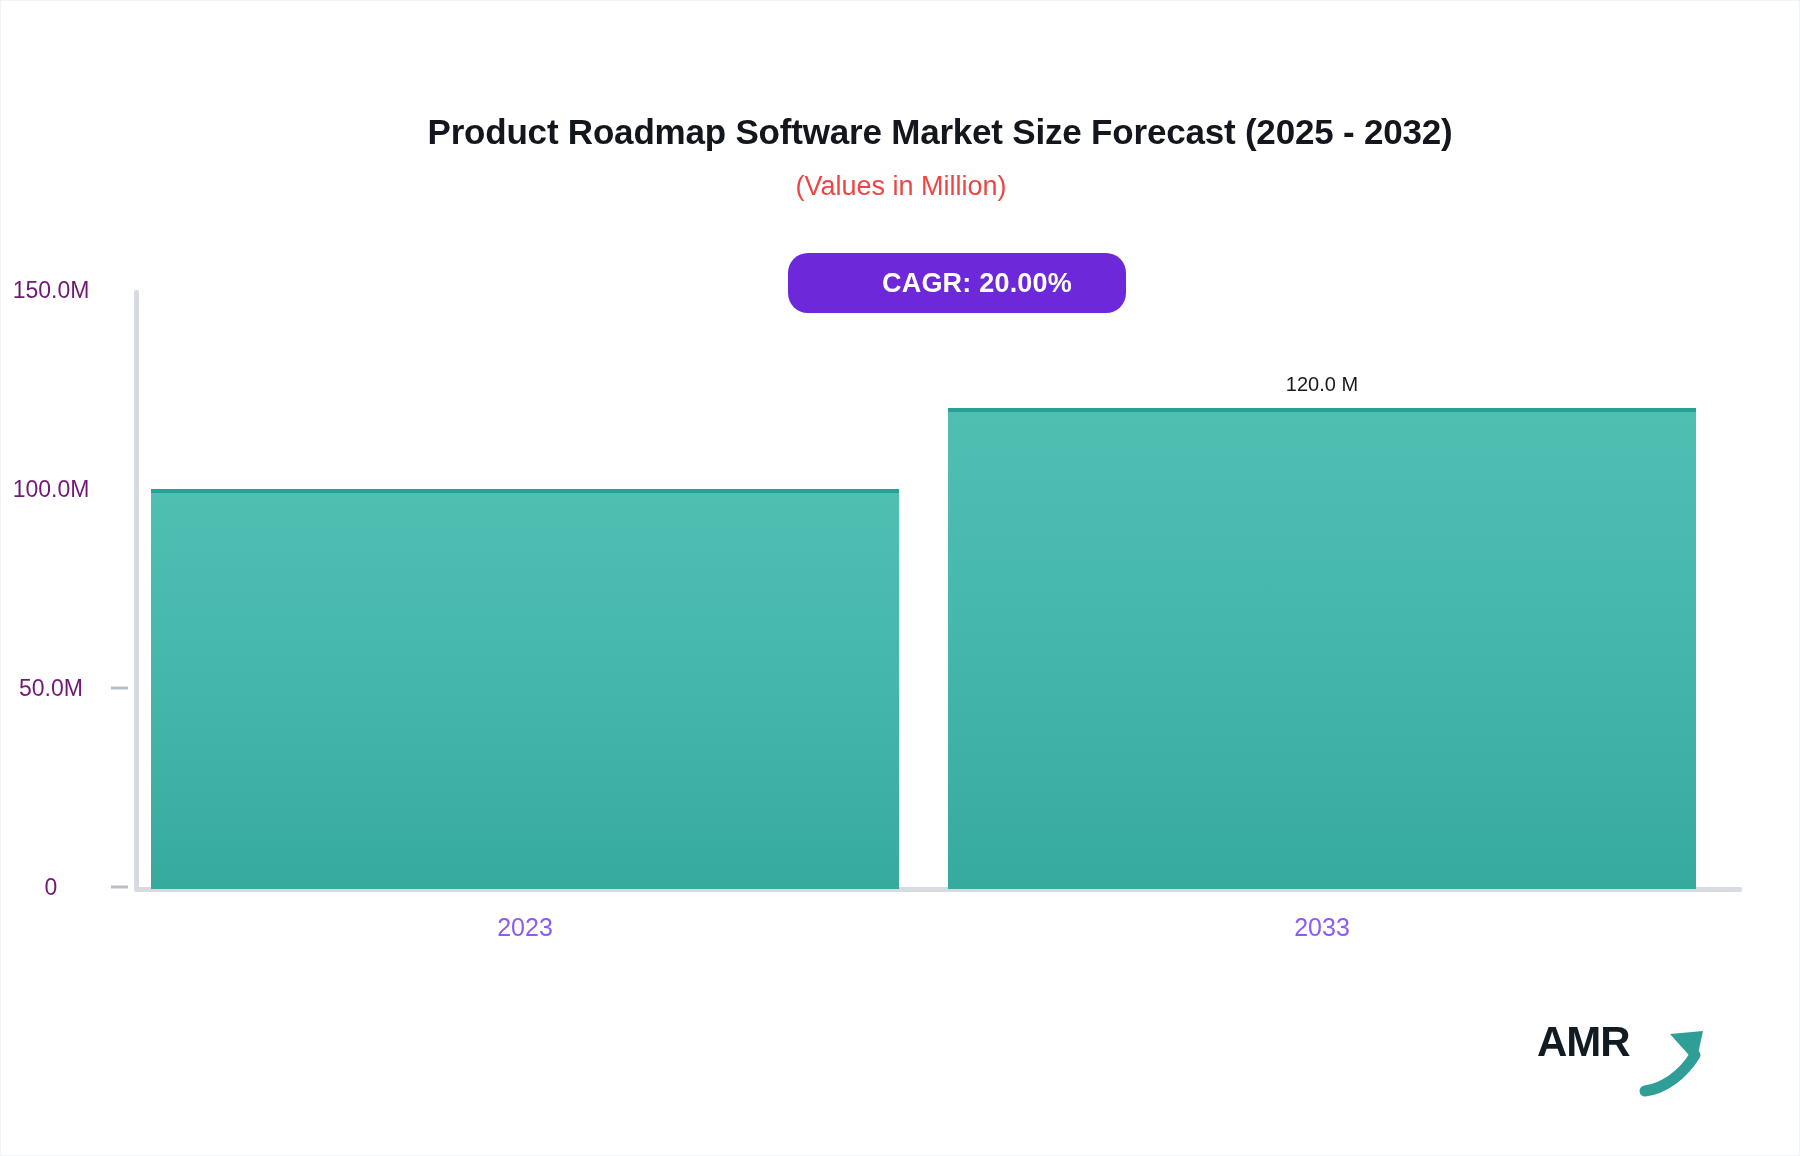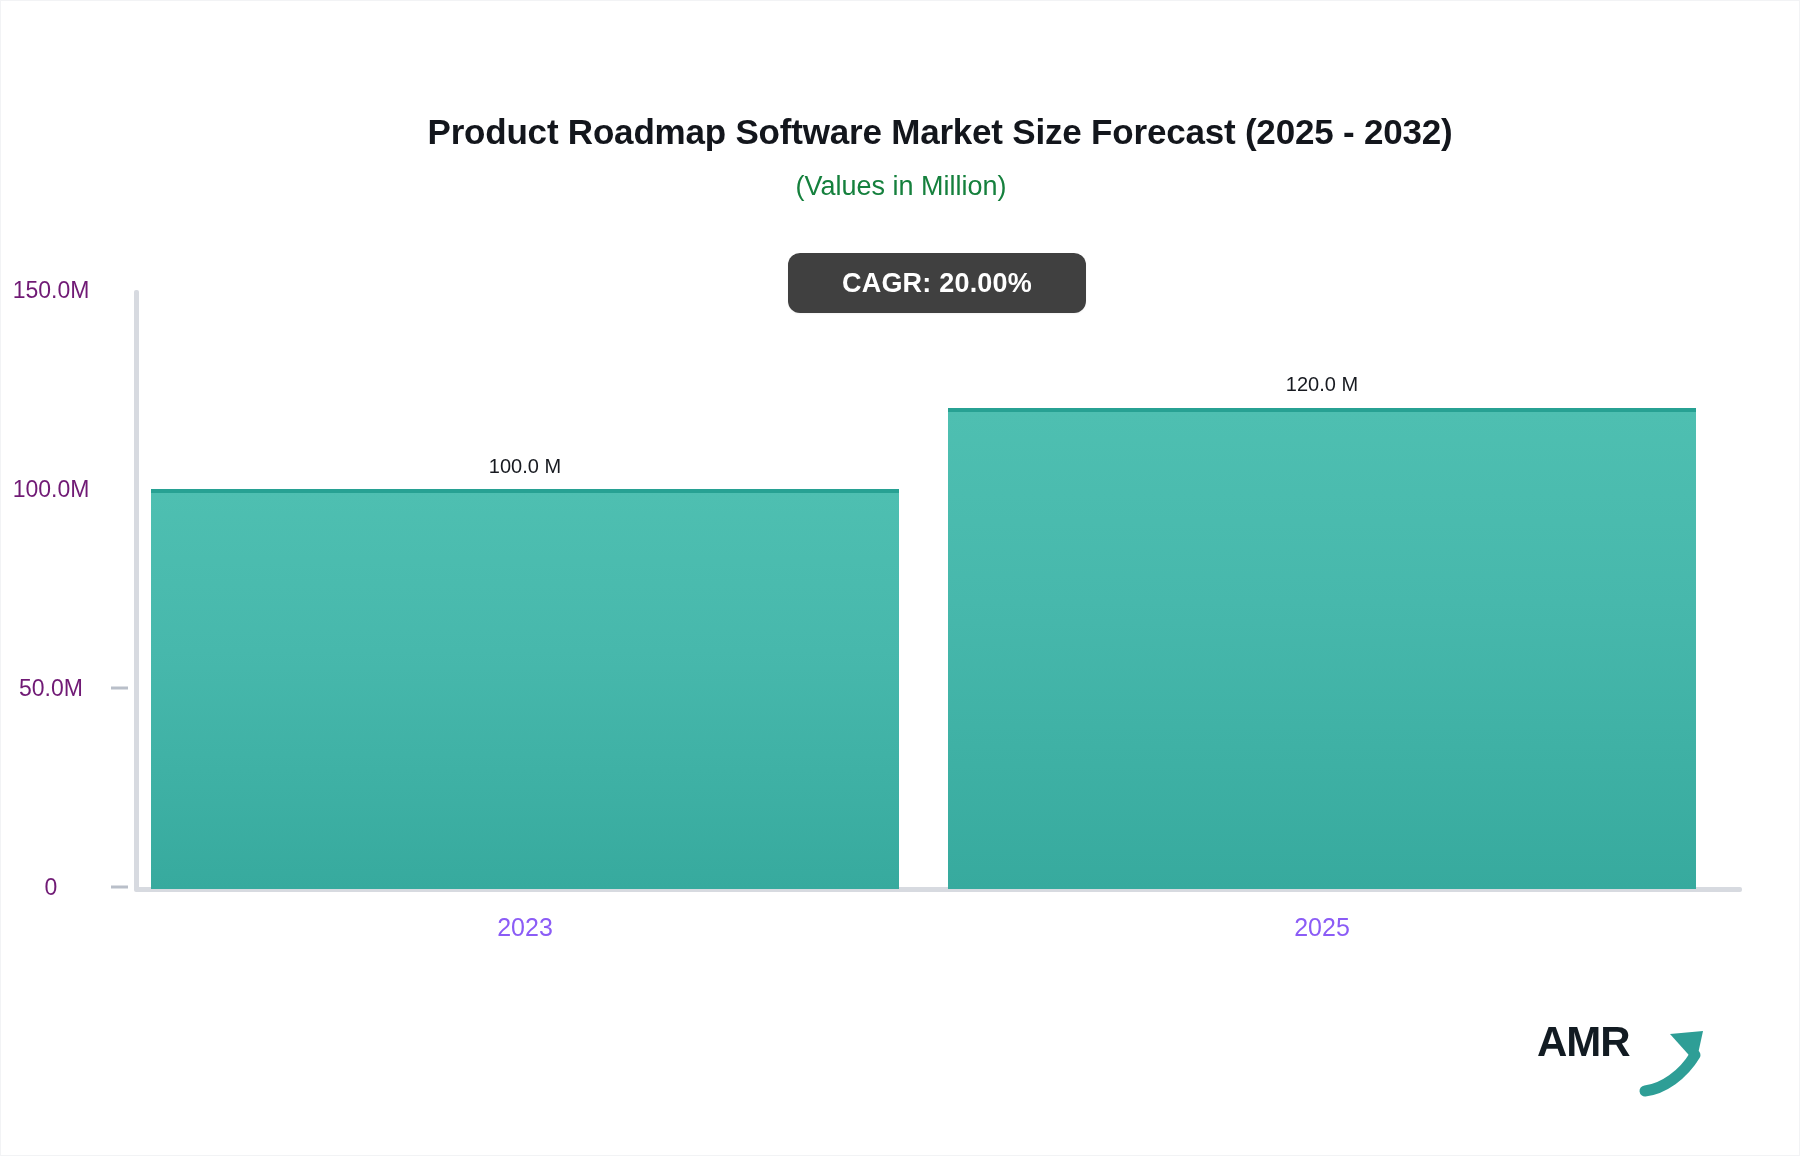--- a/index.html
+++ b/index.html
@@ -35,37 +35,38 @@
     padding-left: 39px;
   }
   .chart-subtitle {
     position: absolute;
     left: 0;
     top: 172px;
     width: 1800px;
     text-align: center;
     font-size: 27px;
     font-weight: normal;
-    color: #15803d;
+    color: #ef4444;
     line-height: 1;
   }
 
   
   .cagr-badge {
     position: absolute;
     left: 787px;
     top: 252px;
     width: 298px;
     height: 60px;
-    background: #404040;
-    border-radius: 12px;
+    background: #6d28d9;
+    border-radius: 20px;
     display: flex;
     align-items: center;
     justify-content: center;
     box-shadow: 0 1px 2px rgba(0,0,0,0.05);
+    padding-left: 40px;
   }
   .cagr-badge span {
     color: #ffffff;
     font-size: 27px;
     font-weight: bold;
     letter-spacing: 0.2px;
   }
 
   
   .plot {
@@ -185,26 +186,25 @@
     <div class="ytick-wrap" style="top:687px;">
       <div class="ytick-label">50.0M</div>
       <div class="ytick-dash"></div>
     </div>
     <div class="ytick-wrap" style="top:886px;">
       <div class="ytick-label">0</div>
       <div class="ytick-dash"></div>
     </div>
 
     <div class="bar" style="left:150px; width:748px; height:400px;"></div>
-    <div class="bar-label" style="left:150px; width:748px; top:455px;">100.0 M</div>
     <div class="xtick-label" style="left:150px; width:748px;">2023</div>
 
     <div class="bar" style="left:947px; width:748px; height:481px;"></div>
     <div class="bar-label" style="left:947px; width:748px; top:373px;">120.0 M</div>
-    <div class="xtick-label" style="left:947px; width:748px;">2025</div>
+    <div class="xtick-label" style="left:947px; width:748px;">2033</div>
   </div>
 
   <div class="amr-logo">
     <div class="amr-text">AMR</div>
     <svg width="200" height="92" viewBox="0 0 200 92" style="position:absolute;left:0;top:0;">
       <path d="M108 78 C 126 76, 146 62, 158 42" stroke="#2e9e96" stroke-width="11" fill="none" stroke-linecap="round"></path>
       <path d="M133 21 L166 18 L159 50 Z" fill="#2e9e96"></path>
     </svg>
   </div>
 

